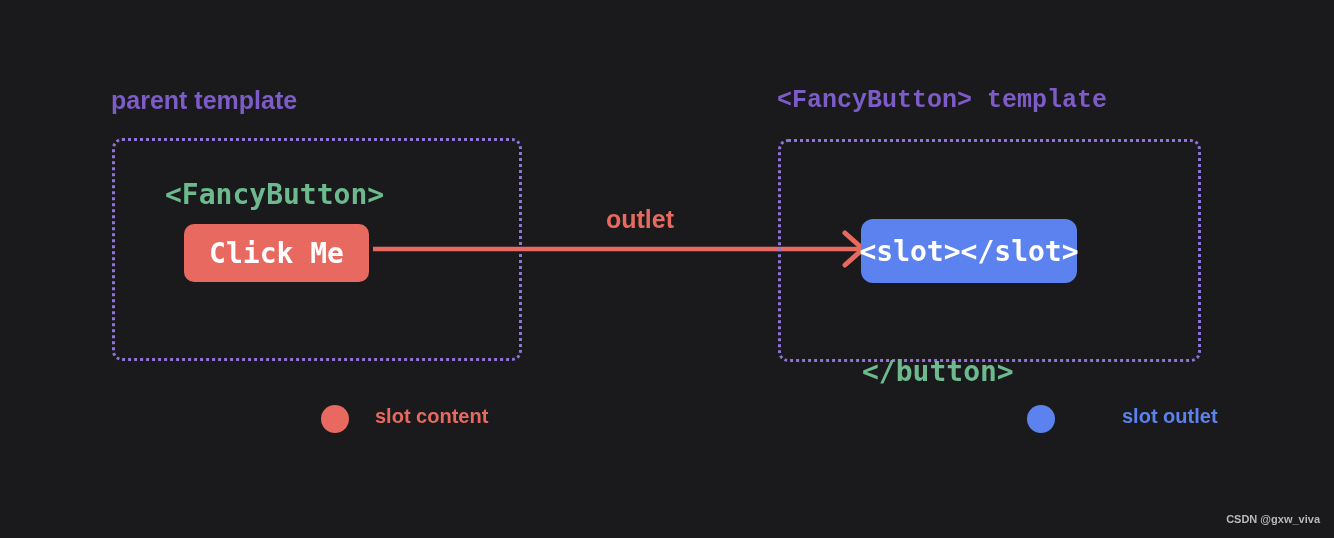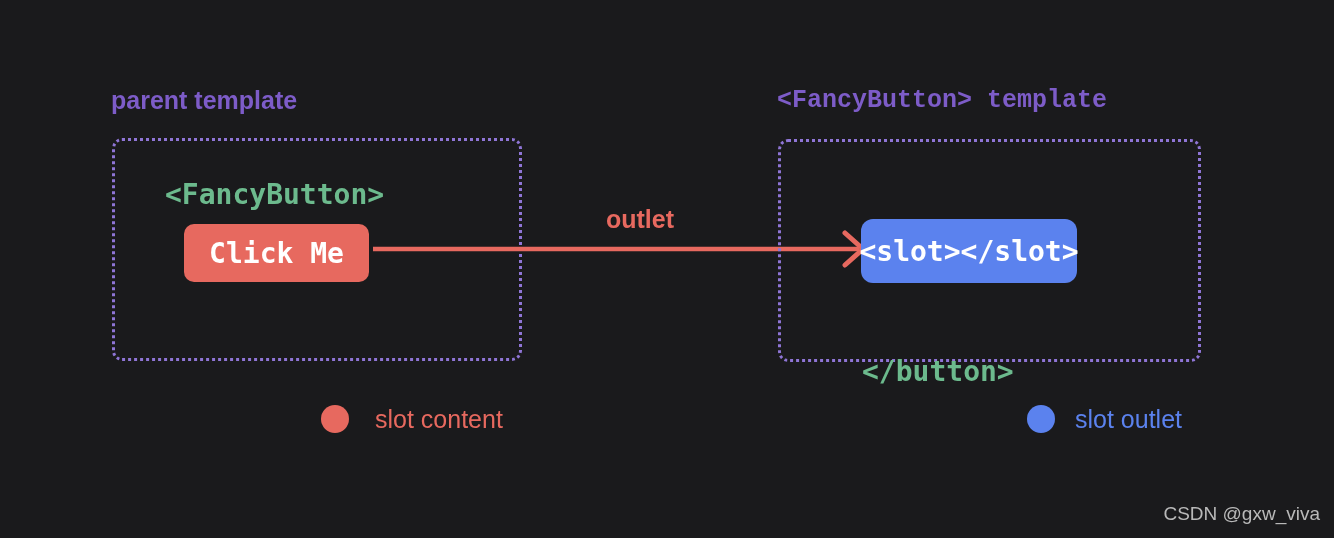--- a/index.html
+++ b/index.html
@@ -57,30 +57,30 @@
     line-height: 1.1;
   }
   .legend-dot {
     width: 28px;
     height: 28px;
     border-radius: 50%;
   }
   .legend-dot-red { background: var(--salmon, #e7695f); }
   .legend-dot-blue { background: var(--blue, #5b82ee); }
   .legend-label {
-    font-size: 25px;
-    font-weight: normal;
+    font-size: 20px;
+    font-weight: bold;
     white-space: nowrap;
     line-height: 1.15;
   }
   .legend-label-red { color: var(--salmon, #e7695f); }
-  .legend-label-blue { color: var(--blue, #5b82ee); }
+  .legend-label-blue { color: var(--blue, #5b82ee); margin-left: 47px; }
   .watermark {
-    font-size: 19px;
-    font-weight: normal;
+    font-size: 11px;
+    font-weight: bold;
     color: var(--watermark, #b9b9b9);
     white-space: nowrap;
   }
   .arrow-svg { display: block; }
 </style>
 </head>
 <body>
 
 <div class="stage">
 

